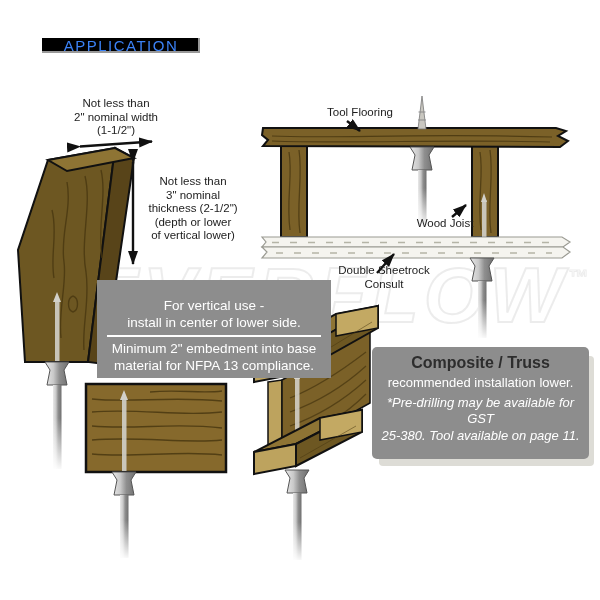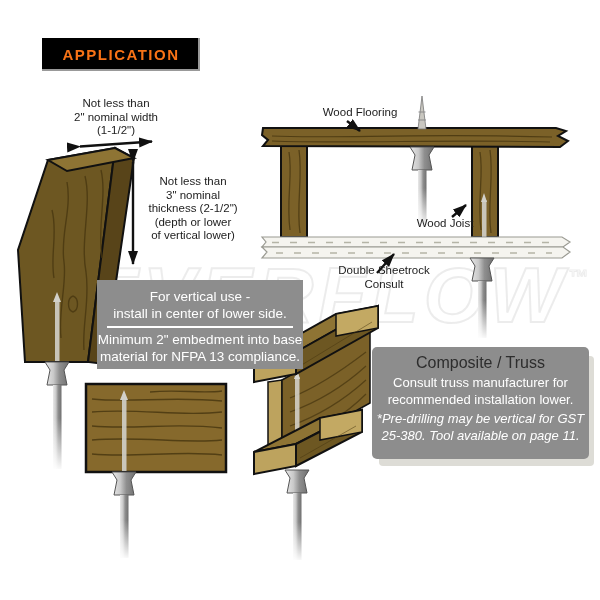--- a/index.html
+++ b/index.html
@@ -13,32 +13,32 @@
   .watermark .tm{font-size:20px;vertical-align:38px;letter-spacing:0;
                  -webkit-text-stroke:1px #dedede;}
   
   svg.art{position:absolute;left:0;top:0;z-index:2;}
   
   .diag-label{position:absolute;z-index:3;font-size:11.5px;line-height:13.5px;
               text-align:center;color:#1c1c1c;}
   
   .callout{position:absolute;z-index:4;background:#8d8d8d;color:#fff;text-align:center;}
   .callout .ln{display:block;}
-  #box-vertical-use{left:97px;top:280px;width:206px;height:80px;padding-top:9px;
+  #box-vertical-use{left:97px;top:280px;width:234px;height:80px;padding-top:18px;
                     font-size:13.5px;line-height:16.5px;text-align:center;}
   #box-vertical-use .divider{border:0;border-top:2px solid #fff;margin:4px 10px 4px 10px;}
   #box-composite{left:372px;top:347px;width:217px;height:106px;border-radius:5px;
                  padding-top:6px;font-size:13px;line-height:16.5px;
                  box-shadow:6px 8px 0 -1px #dddcd6;}
-  #box-composite .title{font-size:16px;font-weight:normal;color:#2d2d2d;line-height:20px;
+  #box-composite .title{font-size:16px;font-weight:bold;color:#2d2d2d;line-height:20px;
                         margin-bottom:2px;}
   #box-composite .foot{font-style:italic;margin-top:3px;}
   
-  .banner{position:absolute;left:42px;top:38px;width:158px;height:33px;z-index:5;
-          background:#000;color:#f97316;font-weight:bold;font-size:15px;letter-spacing:1.5px;
+  .banner{position:absolute;left:42px;top:38px;width:158px;height:15px;z-index:5;
+          background:#000;color:#3b82f6;font-weight:normal;font-size:15px;letter-spacing:1.5px;
           display:flex;align-items:center;justify-content:center;
           box-shadow:inset -2px -2px 0 rgba(255,255,255,.6);}
 </style>
 </head>
 <body>
 
 <div class="stage">
 
   <div class="watermark"><span>EVERFLOW</span><span class="tm">™</span></div>
 
@@ -180,42 +180,41 @@
   </div>
 
   <div class="diag-label" style="left:140px;top:175px;width:106px;">
     <span style="display:block">Not less than</span>
     <span style="display:block">3" nominal</span>
     <span style="display:block">thickness (2-1/2")</span>
     <span style="display:block">(depth or lower</span>
     <span style="display:block">of vertical lower)</span>
   </div>
 
-  <div class="diag-label" style="left:318px;top:106px;width:84px;">Wood Flooring</div>
+  <div class="diag-label" style="left:318px;top:106px;width:84px;">Tool Flooring</div>
 
   <div class="diag-label" style="left:414px;top:217px;width:62px;">Wood Joist</div>
 
   <div class="diag-label" style="left:334px;top:264px;width:100px;">
     <span style="display:block">Double Sheetrock</span>
     <span style="display:block">Consult</span>
   </div>
 
   <div class="callout" id="box-vertical-use">
     <span class="ln">For vertical use -</span>
     <span class="ln">install in center of lower side.</span>
     <hr class="divider">
     <span class="ln">Minimum 2" embedment into base</span>
     <span class="ln">material for NFPA 13 compliance.</span>
   </div>
 
   <div class="callout" id="box-composite">
     <div class="title">Composite / Truss</div>
-    <span class="ln">Consult truss manufacturer for</span>
     <span class="ln">recommended installation lower.</span>
     <div class="foot">
-      <span class="ln">*Pre-drilling may be vertical for GST</span>
+      <span class="ln">*Pre-drilling may be available for GST</span>
       <span class="ln">25-380. Tool available on page 11.</span>
     </div>
   </div>
 
   <div class="banner">APPLICATION</div>
 
 </div>
 
 </body></html>

